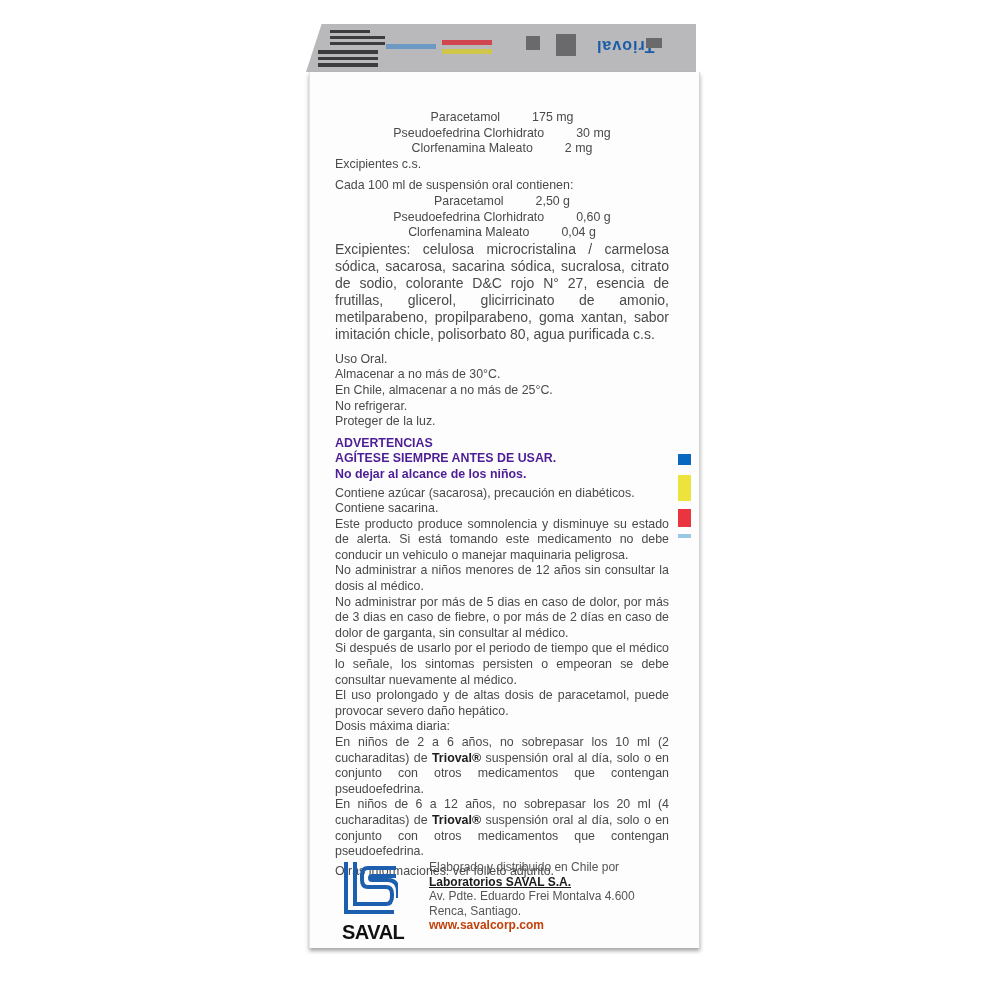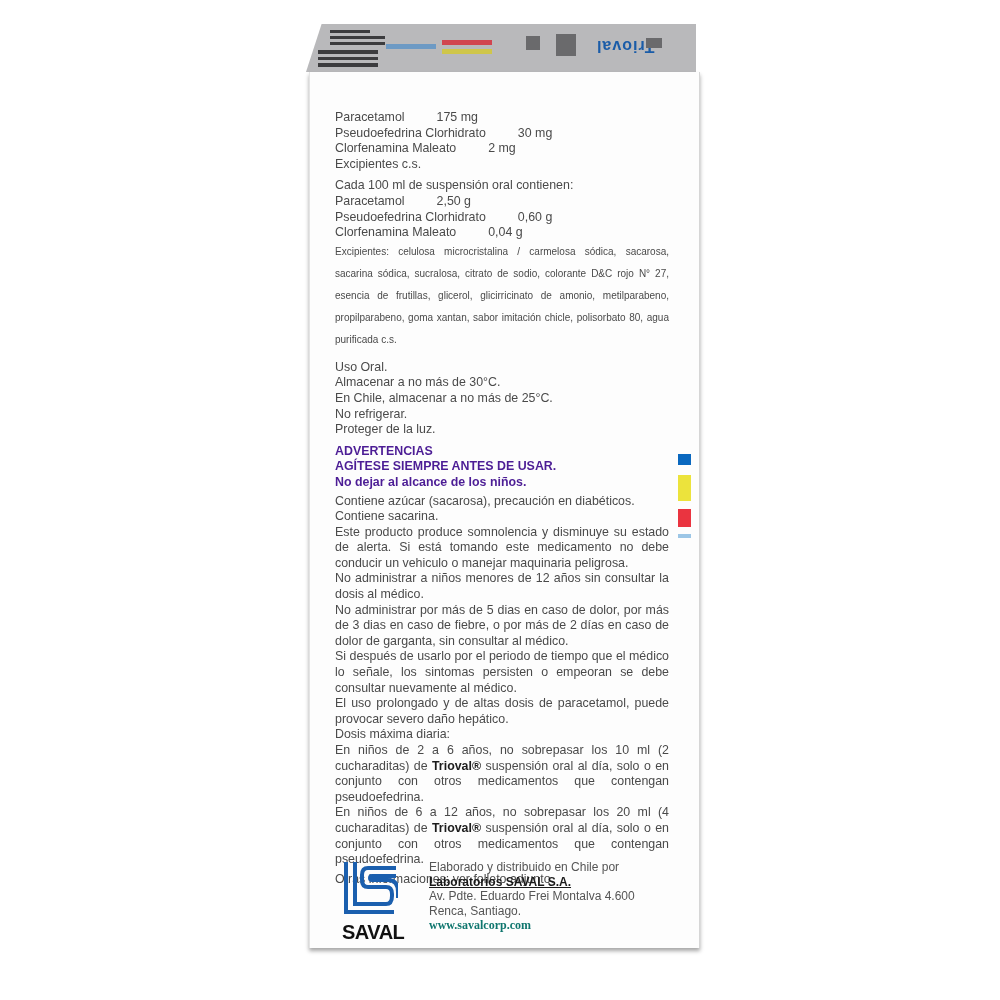--- a/index.html
+++ b/index.html
@@ -5,21 +5,21 @@
   html,body{margin:0;padding:0;background:#ffffff;}
   body{width:1000px;height:1000px;position:relative;overflow:hidden;font-family:"Liberation Sans",sans-serif;color:#333;}
   .box-top{position:absolute;left:306px;top:24px;width:390px;height:48px;background:#b9b9bb;
     clip-path:polygon(4% 0,100% 0,100% 100%,0 100%);}
   .box-top .rb{position:absolute;background:#3c3c3e;}
   .box-top .stripe{position:absolute;height:5px;}
   .box-top .logo-text{position:absolute;left:290px;top:13px;font-weight:bold;font-size:16px;color:#1a5ca8;letter-spacing:1px;transform:rotate(180deg);}
   .box-front{position:absolute;left:309px;top:72px;width:389px;height:876px;background:#fdfdfd;
     border-left:1px solid #e4e4e4;border-right:1px solid #d6d6d6;box-shadow:0 3px 4px rgba(0,0,0,0.35);}
   .content{position:absolute;left:25px;top:38px;width:334px;font-size:12.4px;line-height:15.6px;color:#4a4a4a;}
-  .row{display:flex;justify-content:flex-start;gap:32px;}
+  .row{display:flex;justify-content:center;gap:32px;}
   .gap{height:6px;}
   .just{text-align:justify;}
   .bold{font-weight:bold;color:#4c1d95;}
   .colors{position:absolute;left:368px;top:382px;width:13px;}
   .colors div{width:13px;margin-bottom:10px;}
   .footer{position:absolute;left:32px;top:788px;display:flex;align-items:flex-start;}
   .saval-logo{width:64px;margin-right:6px;}
   .saval-word{font-weight:bold;font-size:20px;color:#111;letter-spacing:-0.5px;line-height:20px;margin-top:2px;}
   .addr{font-size:12px;line-height:14.6px;color:#555;margin-left:17px;}
 </style>
@@ -67,21 +67,21 @@
         <span>2,50 g</span>
       </div>
       <div class="row">
         <span>Pseudoefedrina Clorhidrato</span>
         <span>0,60 g</span>
       </div>
       <div class="row">
         <span>Clorfenamina Maleato</span>
         <span>0,04 g</span>
       </div>
-      <div class="just" style="font-size:10px;line-height:22px;">Excipientes: celulosa microcristalina / carmelosa sódica, sacarosa, sacarina sódica, sucralosa, citrato de sodio, colorante D&amp;C rojo N° 27, esencia de frutillas, glicerol, glicirricinato de amonio, metilparabeno, propilparabeno, goma xantan, sabor imitación chicle, polisorbato 80, agua purificada c.s.</div>
+      <div class="just" style="font-size:14px;line-height:17px;">Excipientes: celulosa microcristalina / carmelosa sódica, sacarosa, sacarina sódica, sucralosa, citrato de sodio, colorante D&amp;C rojo N° 27, esencia de frutillas, glicerol, glicirricinato de amonio, metilparabeno, propilparabeno, goma xantan, sabor imitación chicle, polisorbato 80, agua purificada c.s.</div>
     </div>
     <div class="gap" style="height:9px;"></div>
     <div>
       <div>Uso Oral.</div>
       <div>Almacenar a no más de 30°C.</div>
       <div>En Chile, almacenar a no más de 25°C.</div>
       <div>No refrigerar.</div>
       <div>Proteger de la luz.</div>
     </div>
     <div class="gap"></div>
@@ -122,16 +122,16 @@
           <path d="M54 16 H30 Q28 16 28 18 Q28 20 30 20 H46 Q56 20 56 32 V38"></path>
         </g>
       </svg>
       <div class="saval-word">SAVAL</div>
     </div>
     <div class="addr">
       <div>Elaborado y distribuido en Chile por</div>
       <div class="bold" style="color:#1a1a1a;text-decoration:underline;">Laboratorios SAVAL S.A.</div>
       <div>Av. Pdte. Eduardo Frei Montalva 4.600</div>
       <div>Renca, Santiago.</div>
-      <div class="bold" style="color:#0f766e;font-family:Liberation Serif, serif;">www.savalcorp.com</div>
+      <div class="bold" style="color:#c2410c;">www.savalcorp.com</div>
     </div>
   </div>
 </div>
 
 </body></html>

